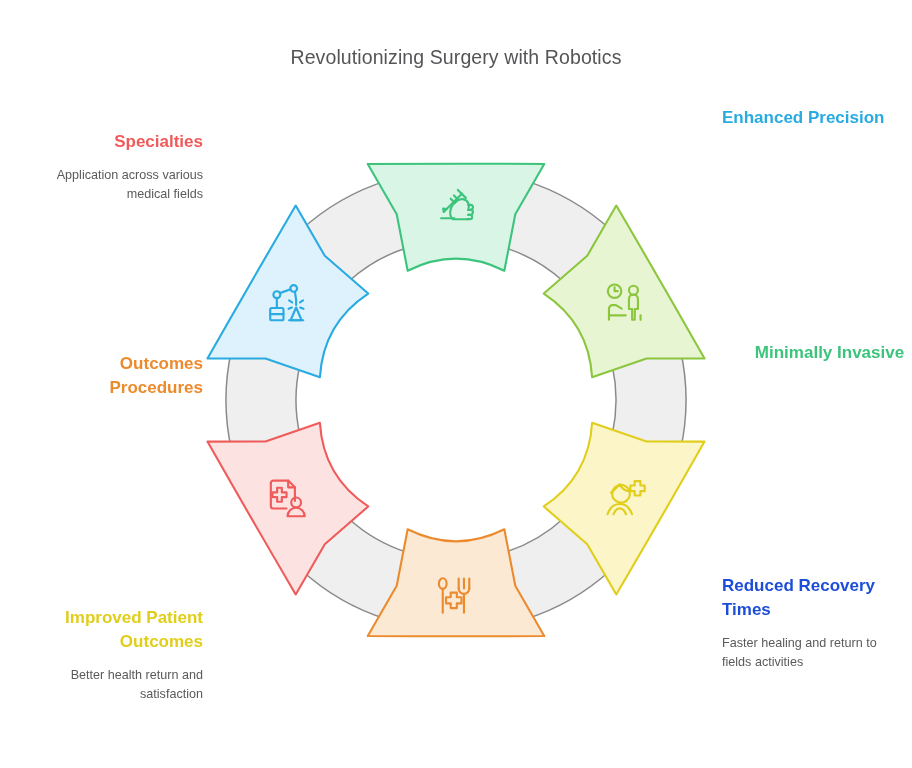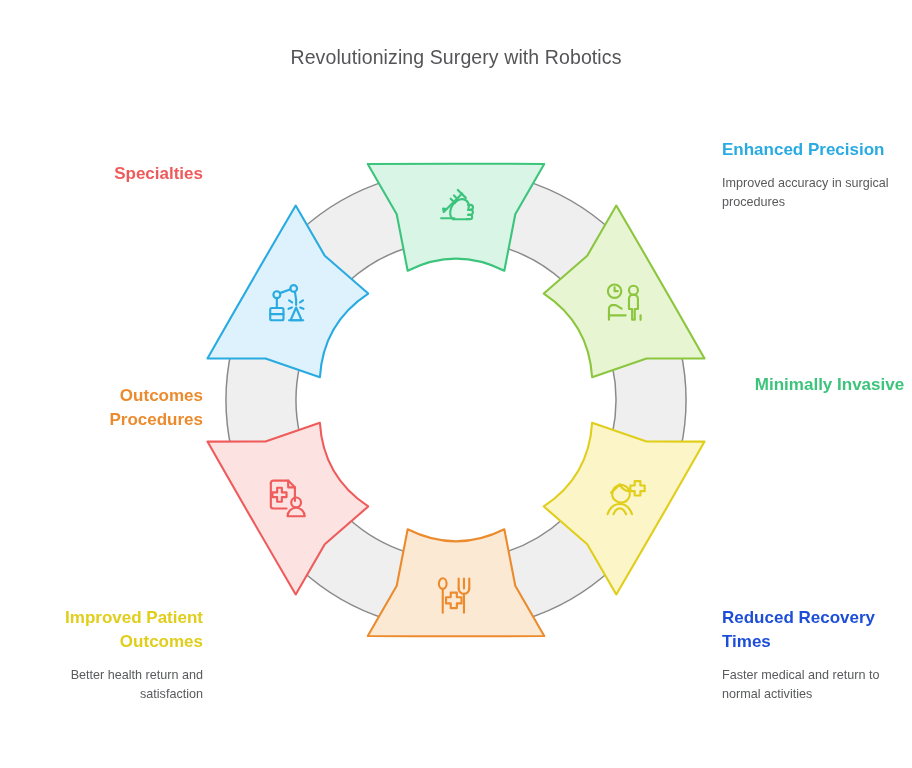--- a/index.html
+++ b/index.html
@@ -36,41 +36,40 @@
   .ring-wrap {
     position: absolute;
     left: 0;
     top: 0;
     width: 912px;
     height: 768px;
   }
   .label-block {
     position: absolute;
     width: 175px;
-    margin-top: 32px;
   }
   .label-left  { text-align: right; }
   .label-right { text-align: left; }
   .label-title {
     font-size: 17px;
     font-weight: bold;
     line-height: 1.42;
     margin: 0 0 12px 0;
   }
   .label-desc {
     font-size: 12.6px;
     font-weight: 400;
     color: #595a5c;
     line-height: 1.52;
     margin: 0;
   }
   
   #lbl-specialties        { left: 28px;  top: 130px; }
   #lbl-complex-procedures { left: 28px;  top: 352px; }
-  #lbl-improved-outcomes  { left: 28px;  top: 574px; }
+  #lbl-improved-outcomes  { left: 28px;  top: 606px; }
   #lbl-enhanced-precision { left: 722px; top: 106px; }
   #lbl-minimally-invasive { left: 742px; top: 341px; text-align: center; }
   #lbl-reduced-recovery   { left: 722px; top: 574px; }
 </style>
 </head>
 <body>
 
 <div id="infographic">
 
   <div class="page-title">Revolutionizing Surgery with Robotics</div>
@@ -200,38 +199,38 @@
         <circle cx="29.4" cy="25.4" r="4.8"></circle>
         <path d="M21 39 a8.4 8.4 0 0 1 16.8 0 Z"></path>
       </g>
           </g>
         </g>
     </svg>
   </div>
 
   <div class="label-block label-left" id="lbl-specialties">
     <p class="label-title" style="color: rgb(239, 91, 91);">Specialties</p>
+    <p class="label-desc">Application across various medical fields</p>
   </div>
 
   <div class="label-block label-left" id="lbl-complex-procedures">
     <p class="label-title" style="color: rgb(236, 139, 46);">Outcomes Procedures</p>
   </div>
 
   <div class="label-block label-left" id="lbl-improved-outcomes">
     <p class="label-title" style="color: rgb(224, 206, 27);">Improved Patient Outcomes</p>
     <p class="label-desc">Better health return and satisfaction</p>
   </div>
 
   <div class="label-block label-right" id="lbl-enhanced-precision">
     <p class="label-title" style="color: rgb(41, 171, 226);">Enhanced Precision</p>
-    <p class="label-desc">Improved accuracy in surgical procedures</p>
   </div>
 
   <div class="label-block label-right" id="lbl-minimally-invasive">
     <p class="label-title" style="color: rgb(60, 196, 124);">Minimally Invasive</p>
   </div>
 
   <div class="label-block label-right" id="lbl-reduced-recovery">
     <p class="label-title" style="color: #1d4ed8;">Reduced Recovery Times</p>
-    <p class="label-desc">Faster medical and return to normal activities</p>
+    <p class="label-desc">Faster healing and return to fields activities</p>
   </div>
 
 </div>
 
 </body></html>

